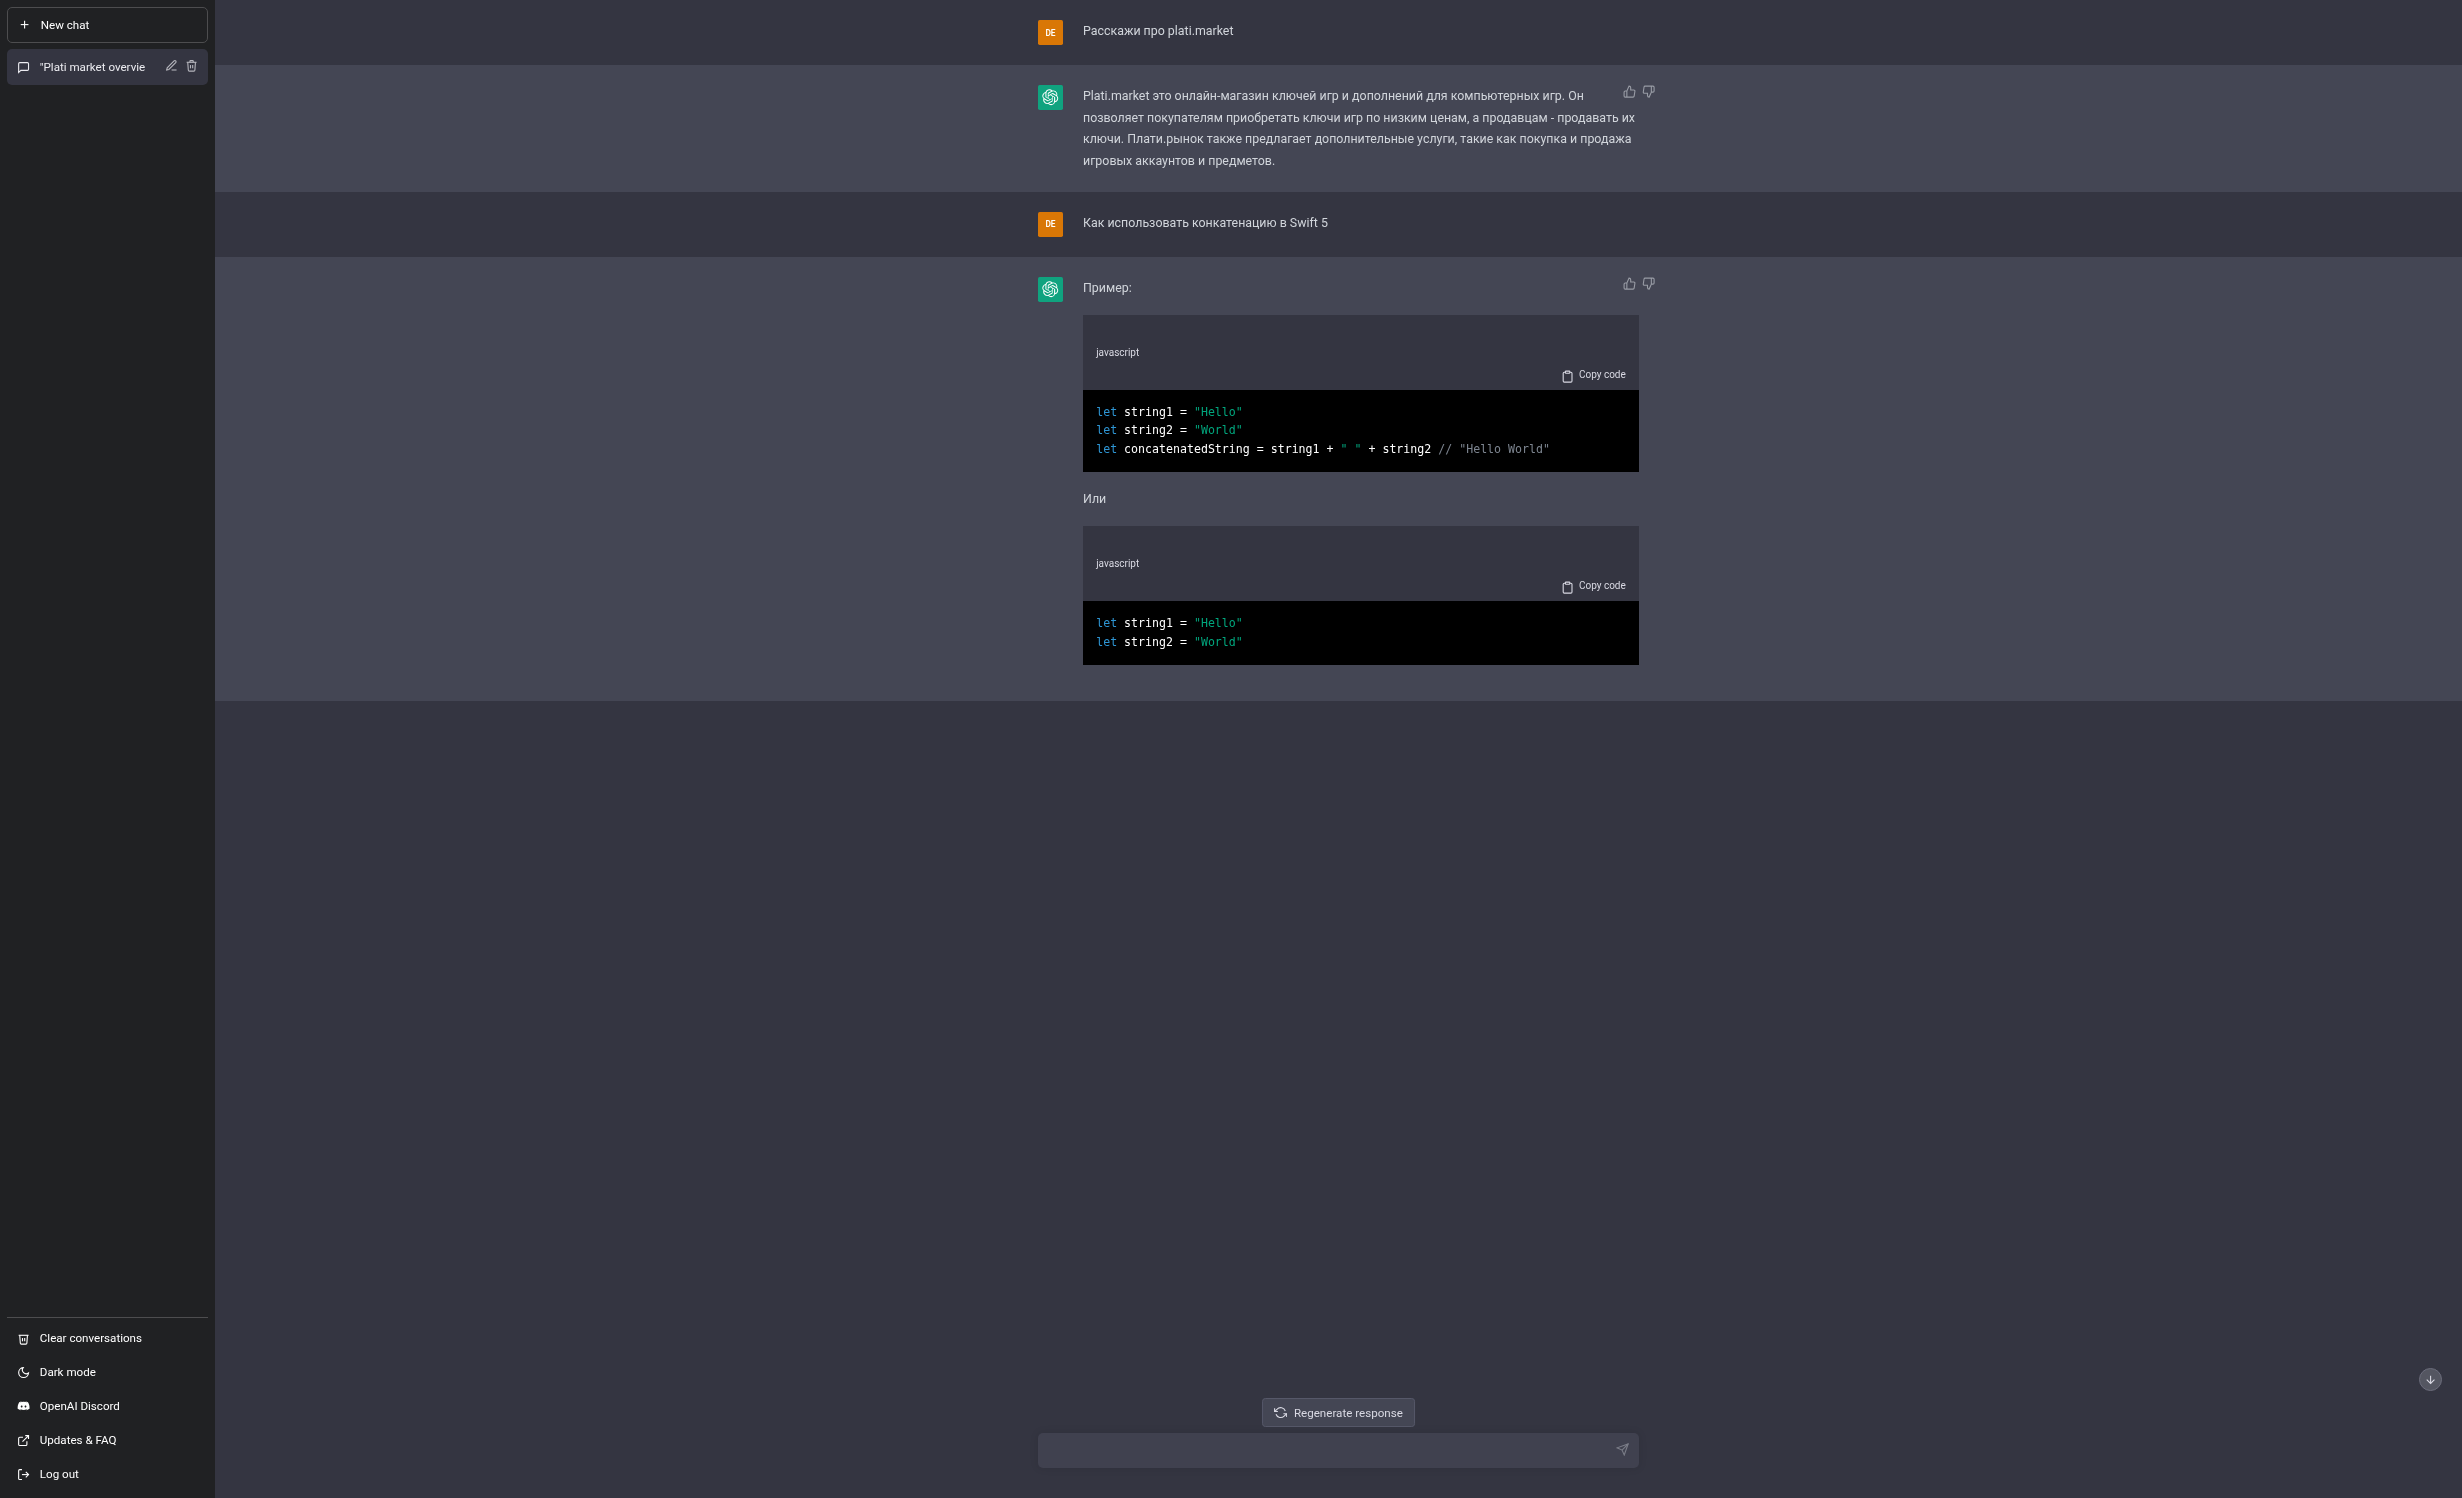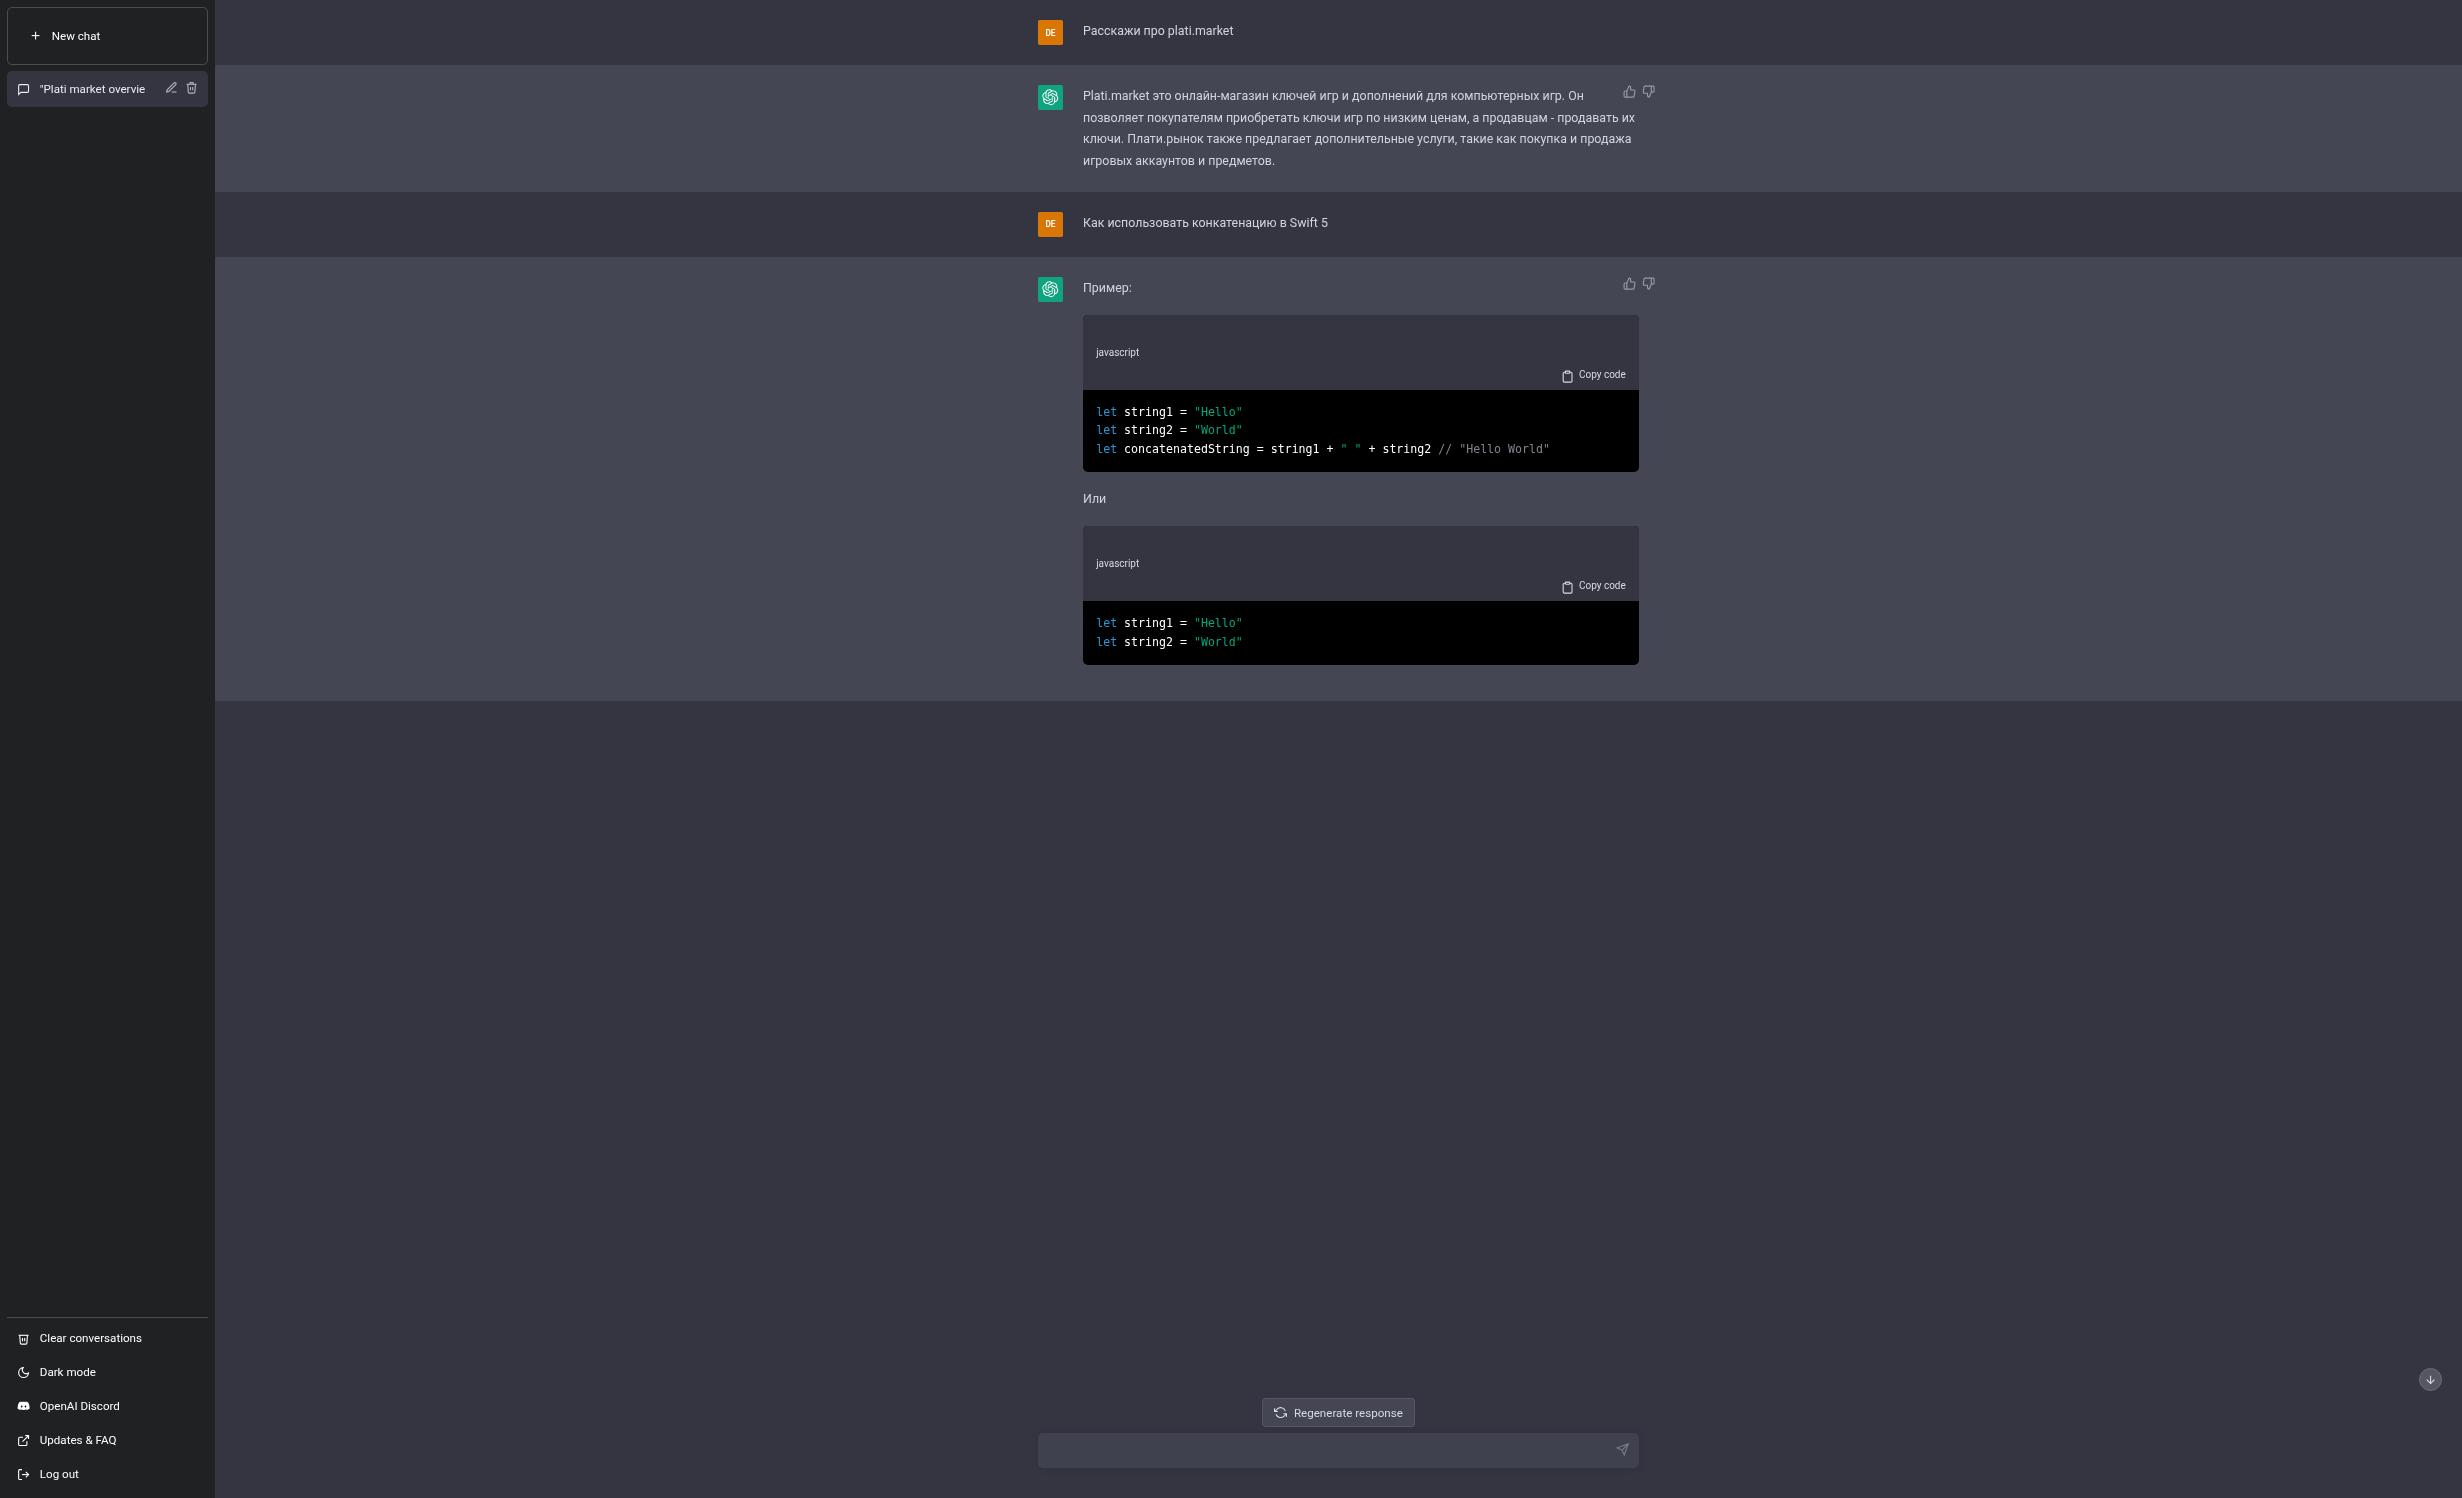--- a/index.html
+++ b/index.html
@@ -15,21 +15,21 @@
   width: 215px;
   background: #202123;
   display: flex;
   flex-direction: column;
   padding: 6.6px;
 }
 .new-chat-btn {
   display: flex;
   align-items: flex-end;
   gap: 10px;
-  padding: 21px;
+  padding: 10px;
   border: 0.8px solid #4d4d4f;
   border-radius: 5px;
   color: #fff;
   font-size: 11.6px;
   cursor: pointer;
   margin-bottom: 6.6px;
 }
 .conversation-item {
   display: flex;
   align-items: center;
@@ -118,21 +118,21 @@
 .feedback {
   position: absolute;
   right: 0;
   top: 0;
   display: flex;
   gap: 6.6px;
 }
 .feedback span { opacity: 0.6; cursor: pointer; }
 .code-block {
   background: #000;
-  border-radius: 5px;
+  border-radius: 0;
   overflow: hidden;
   margin: 10px 0 16.5px;
 }
 .code-header {
   background: #343541;
   display: flex;
   justify-content: space-between;
   align-items: center;
   padding: 6.6px 13.2px;
   font-size: 10px;

